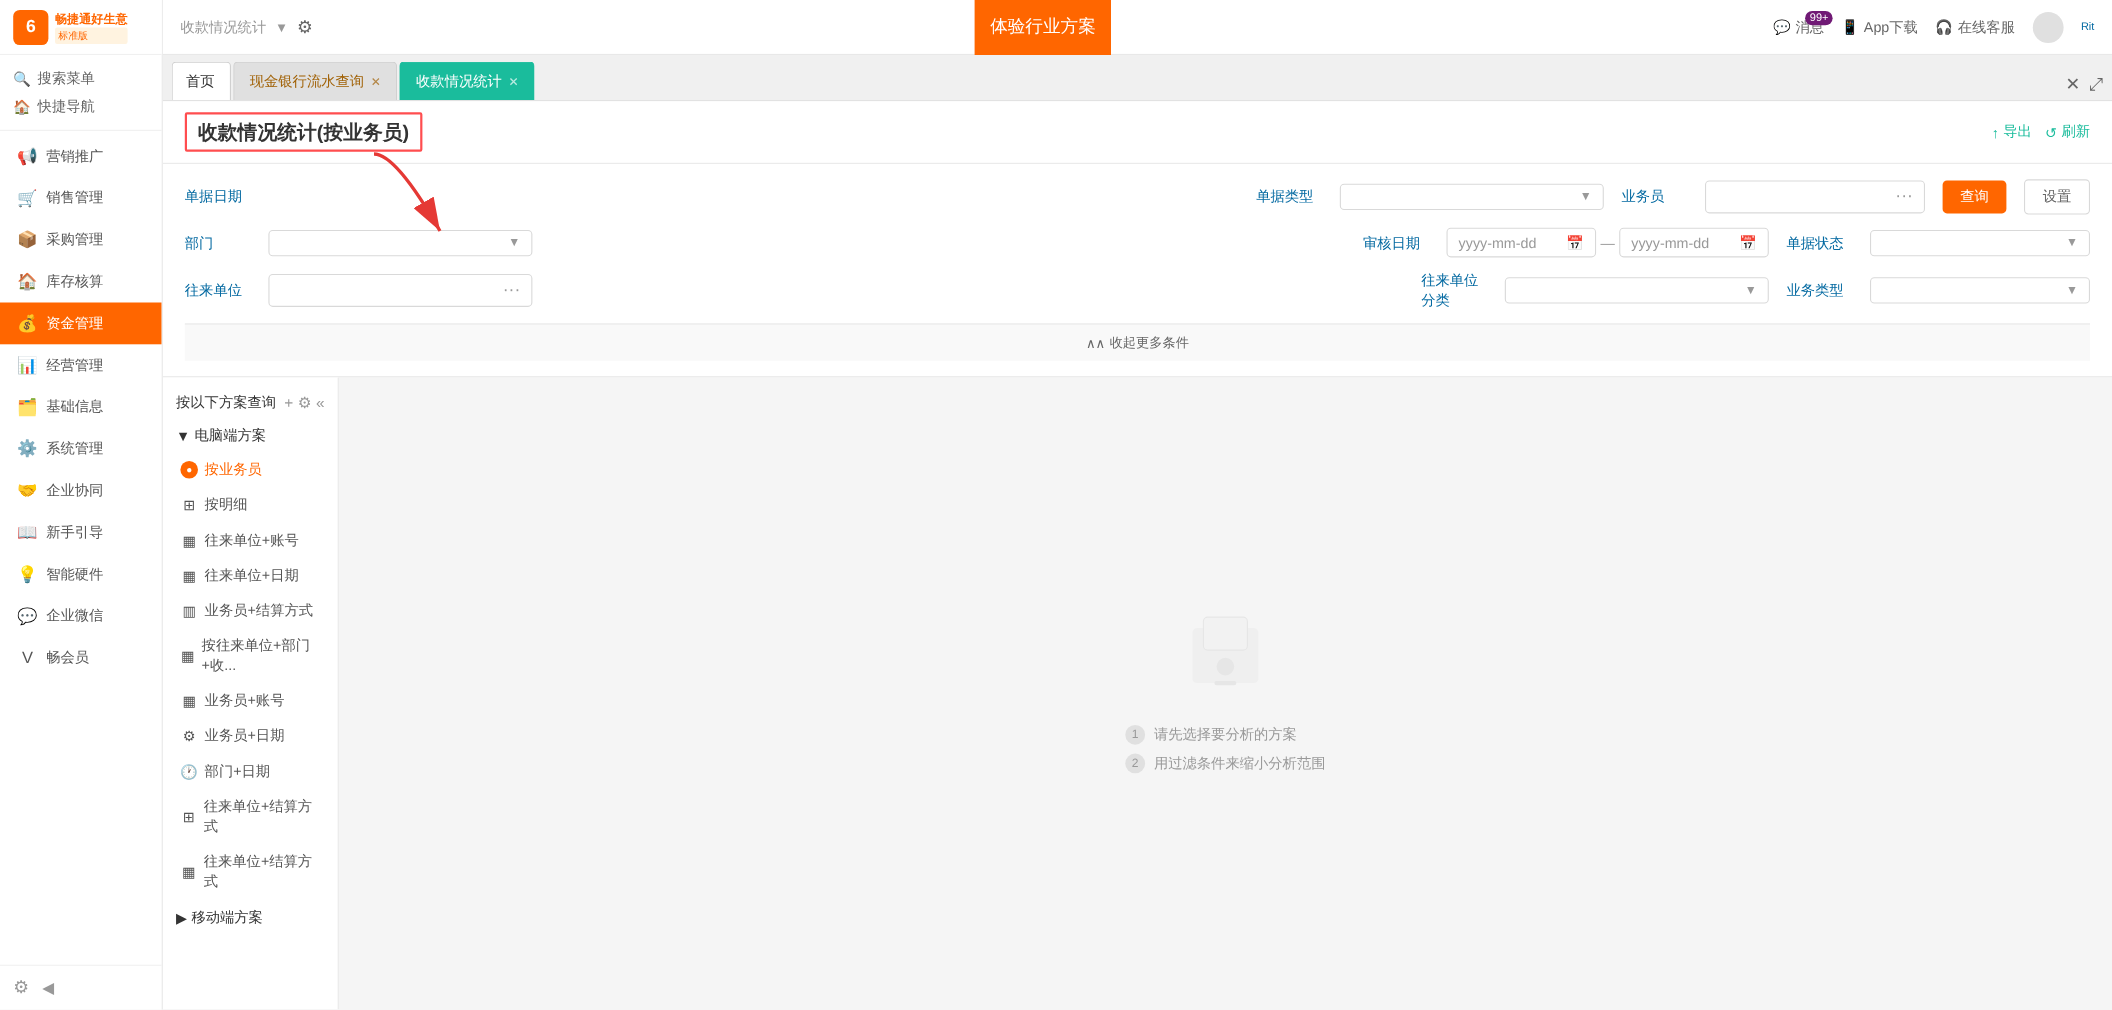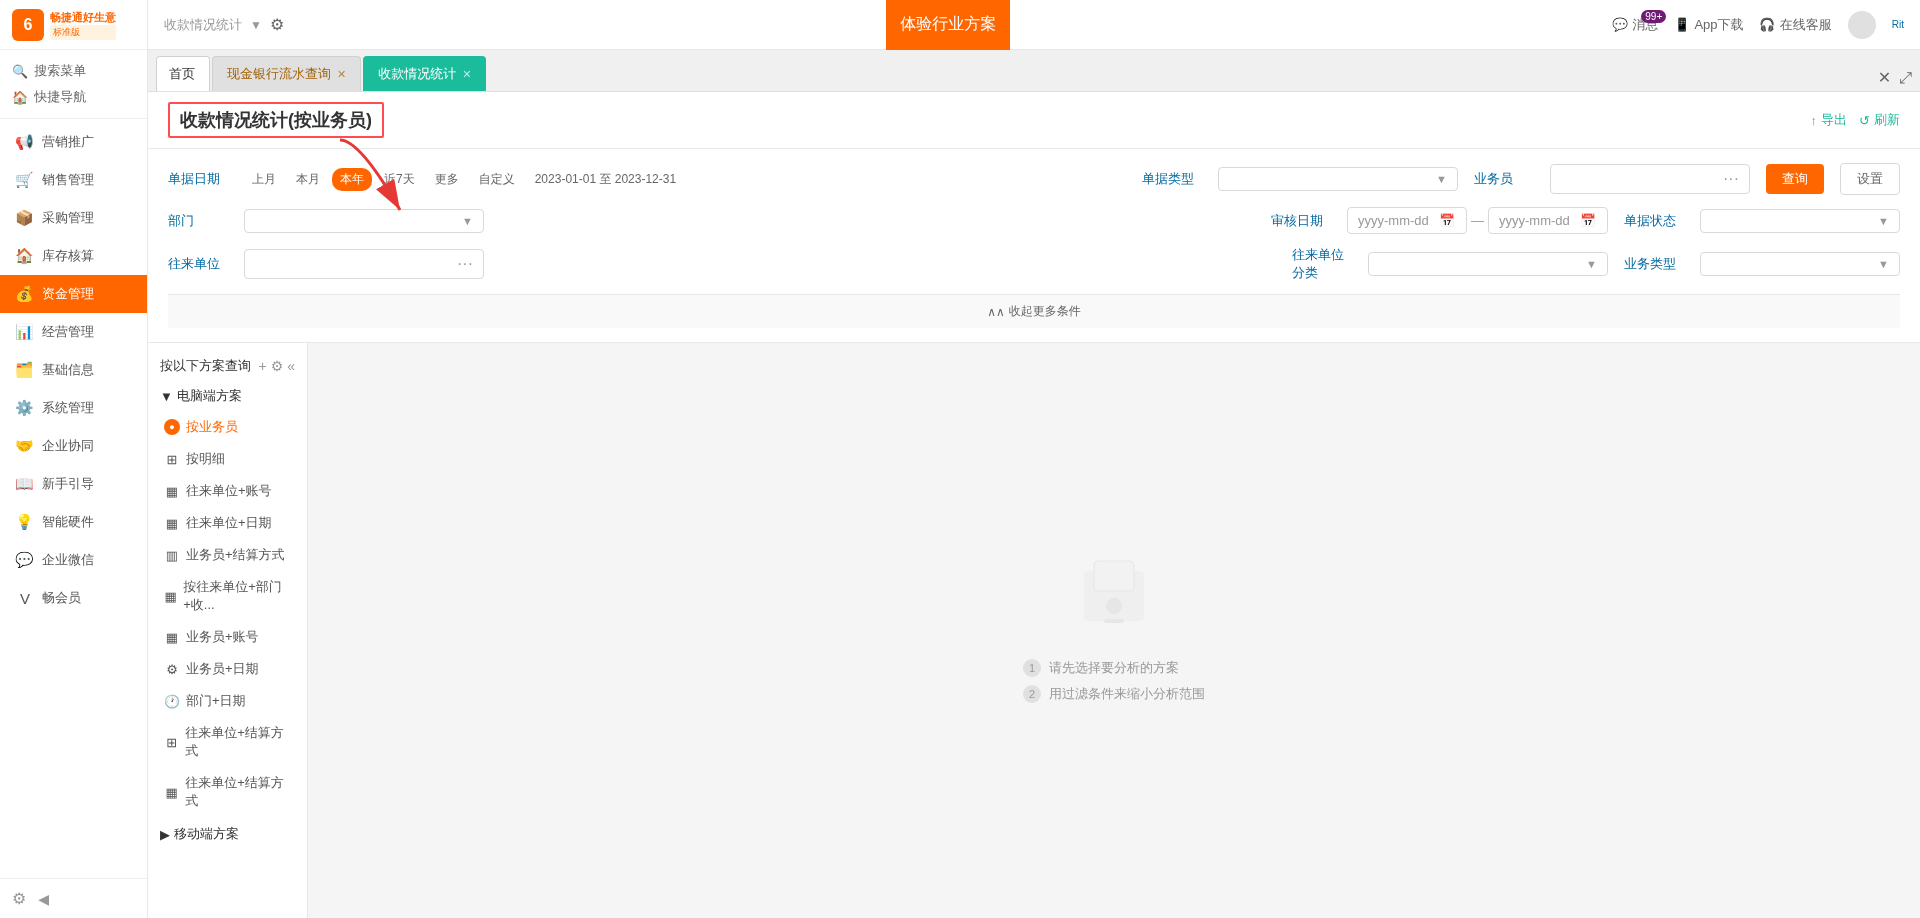--- a/index.html
+++ b/index.html
@@ -58,21 +58,21 @@
     .filter-row:last-child { margin-bottom: 0; }
     .filter-label { color: #0369a1; font-size: 13px; width: 60px; flex-shrink: 0; font-family: Liberation Mono, monospace; }
     .date-tabs { display: flex; align-items: center; gap: 4px; }
     .date-tab { padding: 3px 8px; font-size: 12px; cursor: pointer; color: #666; border-radius: 2px; }
     .date-tab.active { background: #ff6600; color: white; border-radius: 10px; }
     .date-range { color: #666; font-size: 12px; margin-left: 8px; }
     .filter-select { display: flex; align-items: center; gap: 4px; border: 1px solid #d9d9d9; padding: 5px 10px; border-radius: 4px; min-width: 200px; cursor: pointer; background: #fff; }
     .filter-select-label { flex: 1; color: #999; font-size: 13px; }
     .filter-select-arrow { color: #999; font-size: 11px; }
     .filter-date-range { display: flex; align-items: center; gap: 4px; }
-    .date-input { border: 1px solid #d9d9d9; padding: 5px 10px; border-radius: 4px; width: 120px; color: #999; font-size: 13px; display: flex; align-items: center; justify-content: space-between; cursor: pointer; }
+    .date-input { border: 1px solid #d9d9d9; padding: 5px 10px; border-radius: 4px; width: 136px; color: #999; font-size: 13px; display: flex; align-items: center; justify-content: space-between; cursor: pointer; }
     .date-separator { color: #999; }
     .more-dots { color: #999; cursor: pointer; font-size: 16px; }
     .collapse-btn { display: flex; align-items: center; justify-content: center; gap: 4px; padding: 8px; color: #666; font-size: 12px; cursor: pointer; background: #f9f9f9; border-top: 1px solid #e8e8e8; margin-top: 8px; }
 
     
     .body-area { display: flex; flex: 1; overflow: hidden; justify-content: space-between; }
     .left-panel { width: 160px; background: #fff; border-right: 1px solid #e8e8e8; overflow-y: auto; padding: 8px 0; flex-shrink: 0; }
     .left-panel-header { display: flex; align-items: center; justify-content: space-between; padding: 6px 12px; }
     .left-panel-title { font-size: 13px; color: #333; }
     .left-panel-actions { display: flex; gap: 4px; }
@@ -241,29 +241,20 @@
       </div>
     </div>
   </div>
 
   <div class="content">
 
     <div class="filter-panel">
 
       <div class="filter-row">
         <span class="filter-label">单据日期</span>
-        <div class="date-tabs">
-          <span class="date-tab">上月</span>
-          <span class="date-tab">本月</span>
-          <span class="date-tab active">本年</span>
-          <span class="date-tab">近7天</span>
-          <span class="date-tab">更多</span>
-          <span class="date-tab">自定义</span>
-          <span class="date-range">2023-01-01 至 2023-12-31</span>
-        </div>
         <span style="flex:1"></span>
         <span class="filter-label">单据类型</span>
         <div class="filter-select" style="min-width:240px;">
           <span class="filter-select-label"></span>
           <span class="filter-select-arrow">▼</span>
         </div>
         <span class="filter-label">业务员</span>
         <div class="filter-select" style="min-width:200px;">
           <span class="filter-select-label"></span>
           <span class="more-dots">···</span>

